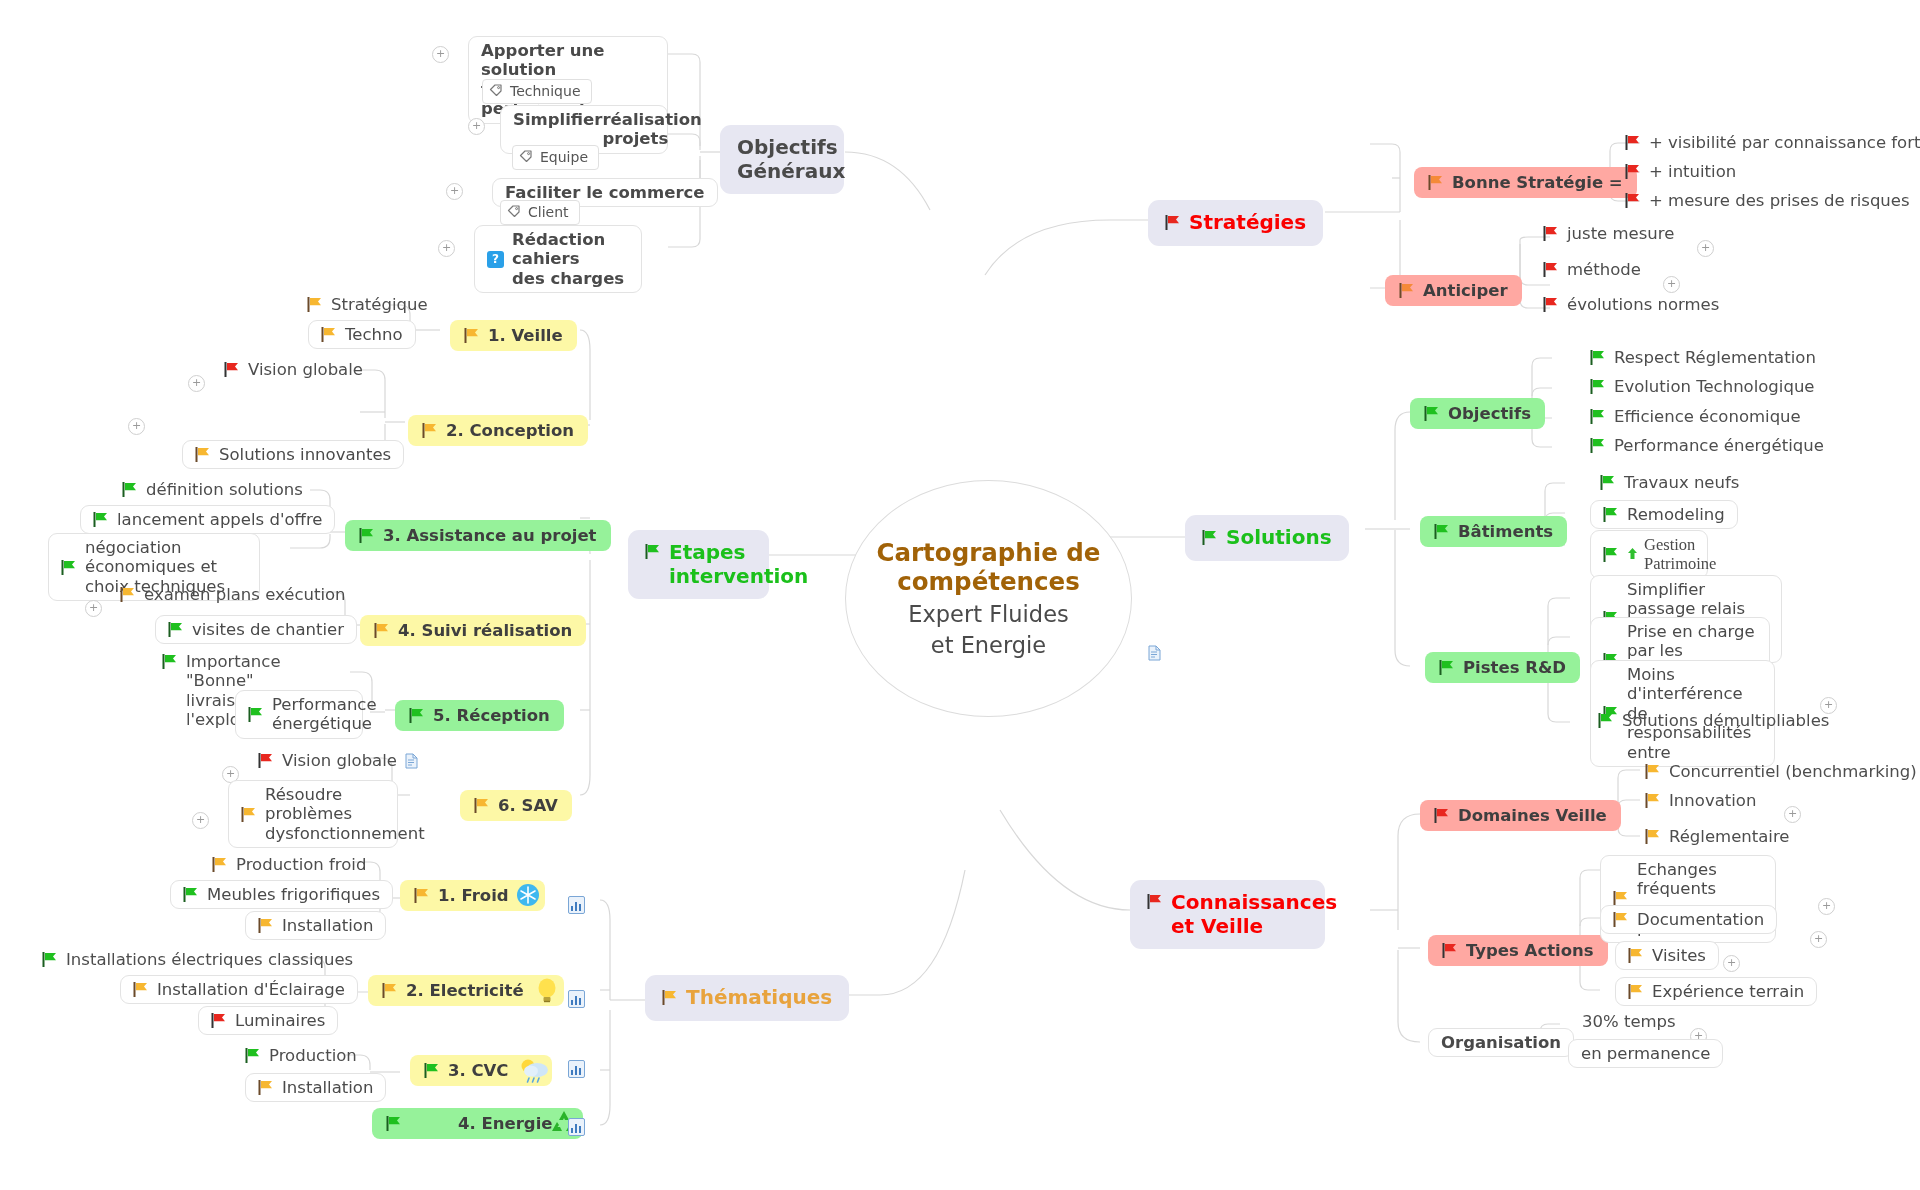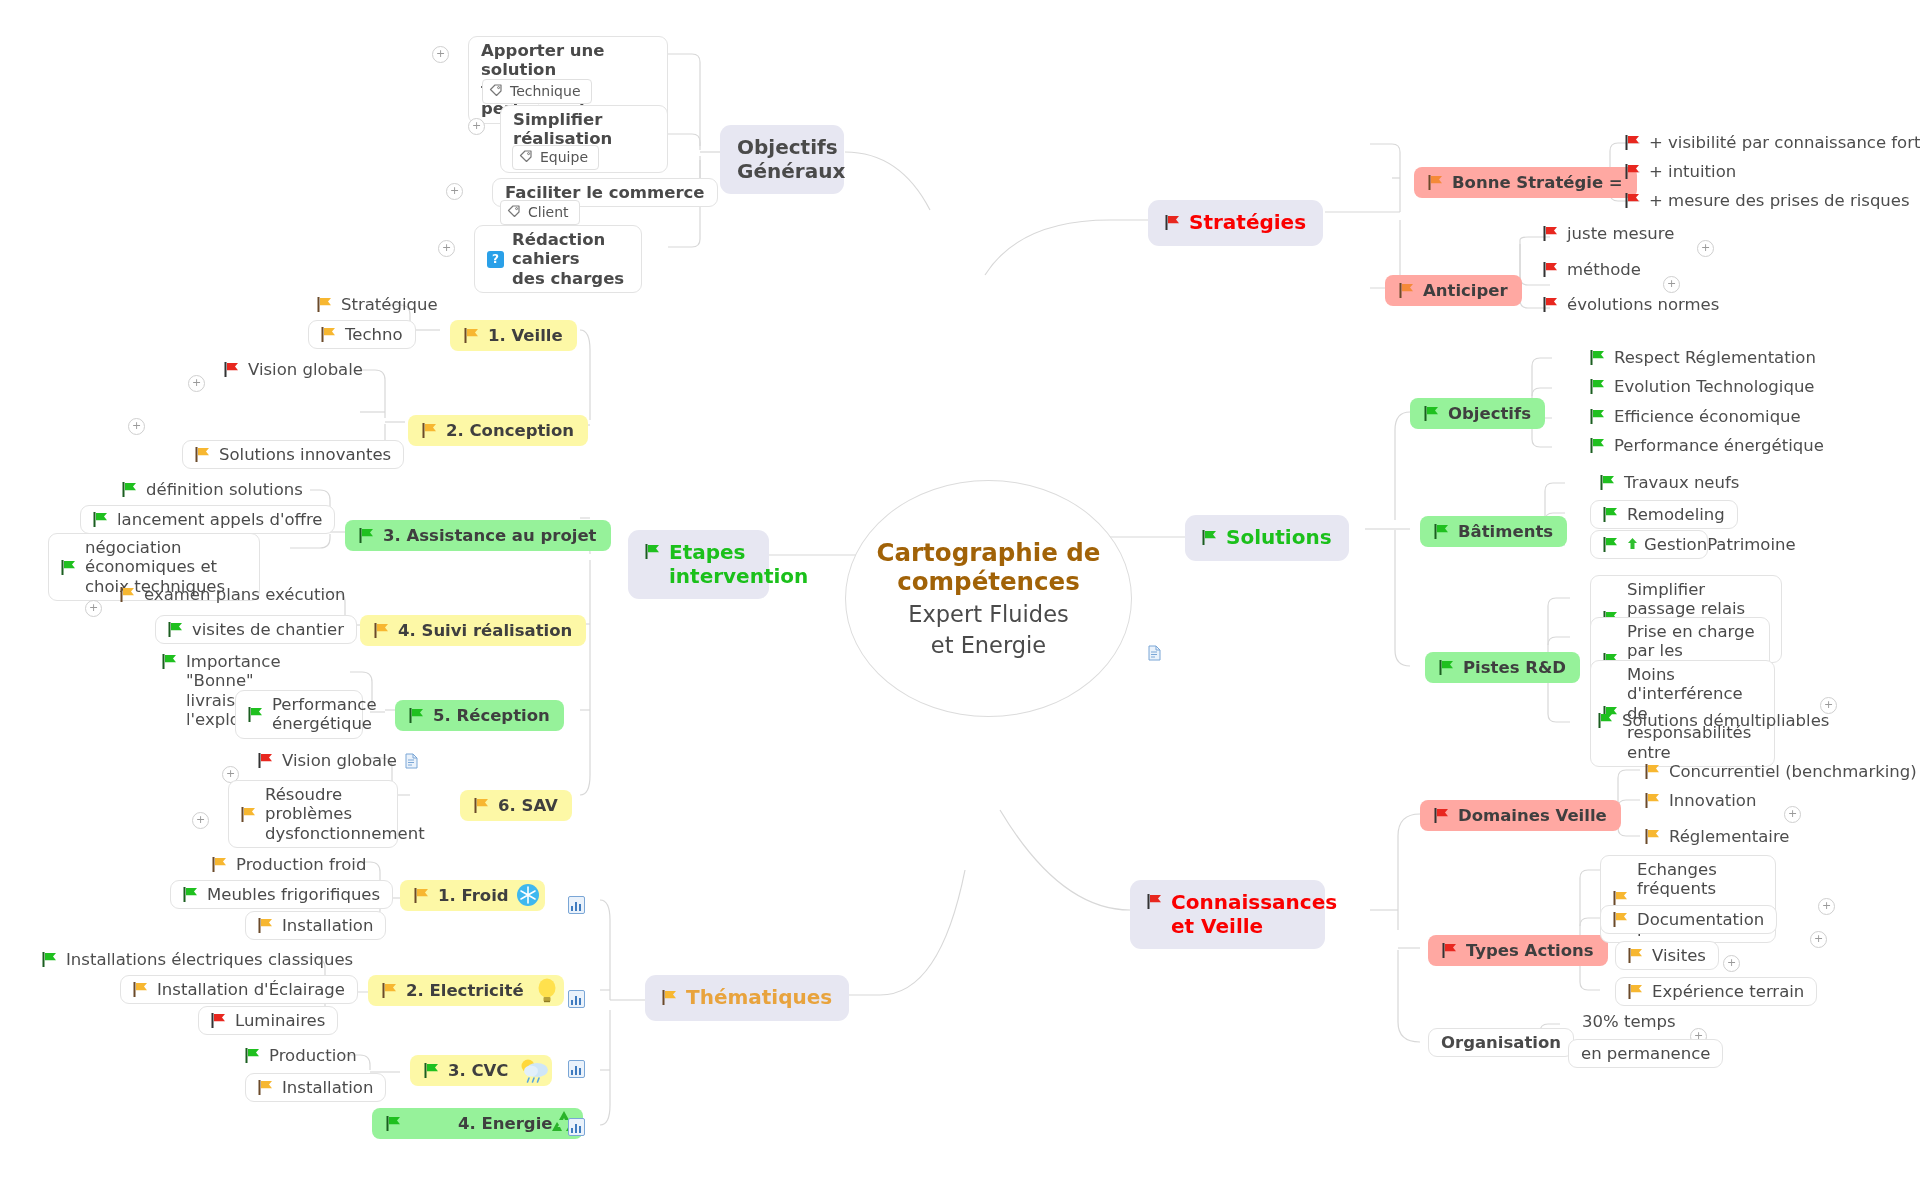--- a/index.html
+++ b/index.html
@@ -265,21 +265,21 @@
   <div class="node tag" style="left:482px;top:79px;">
     <span class="ico">
       <svg width="15" height="13" viewBox="0 0 15 13">
           <path d="M1.5 6.5 6 2h6v6l-4.5 4.5z" fill="none" stroke="#777" stroke-width="1.2" stroke-linejoin="round"></path>
           <circle cx="9.6" cy="4.6" r="1" fill="none" stroke="#777" stroke-width="1"></circle>
         </svg>
     </span>
     <span>Technique</span>
   </div>
 
-  <div class="node outline wrap" style="left:500px;top:105px;width:168px;font-weight:bold;flex-direction:column;align-items:flex-start;">
+  <div class="node outline wrap" style="left:500px;top:105px;width:168px;font-weight:bold;align-items:flex-start;">
     <span class="lbl">Simplifier</span>
     <span class="lbl">réalisation projets</span>
   </div>
   <div class="plus" style="left:468px;top:118px;">+</div>
   <div class="node tag" style="left:512px;top:145px;">
     <span class="ico">
       <svg width="15" height="13" viewBox="0 0 15 13">
           <path d="M1.5 6.5 6 2h6v6l-4.5 4.5z" fill="none" stroke="#777" stroke-width="1.2" stroke-linejoin="round"></path>
           <circle cx="9.6" cy="4.6" r="1" fill="none" stroke="#777" stroke-width="1"></circle>
         </svg>
@@ -484,21 +484,21 @@
       <svg width="17" height="15" viewBox="0 0 17 15">
           <rect x="0.5" y="0" width="2" height="15" fill="#1b5e20"></rect>
           <path d="M3 1 h11 l-3 3.6 3 3.6 H3z" fill="#1fc01f"></path>
         </svg>
     </span>
     <span class="ico">
       <svg width="11" height="13" viewBox="0 0 11 13">
           <path d="M5.5 1 L10 6 H7.5 V12 H3.5 V6 H1 Z" fill="#2fbf2f"></path>
         </svg>
     </span>
-    <span style="display:flex;flex-direction:row;">
+    <span style="display:flex;flex-direction:column;font-family:Liberation Serif, serif;">
       <span class="lbl">Gestion</span>
       <span class="lbl">Patrimoine</span>
     </span>
   </div>
 
   <div class="node pill pill-green" style="left:1425px;top:652px;">
     <span class="flag">
       <svg width="17" height="15" viewBox="0 0 17 15">
           <rect x="0.5" y="0" width="2" height="15" fill="#1b5e20"></rect>
           <path d="M3 1 h11 l-3 3.6 3 3.6 H3z" fill="#1fc01f"></path>
@@ -682,21 +682,21 @@
 
   <div class="node pill pill-yellow" style="left:450px;top:320px;">
     <span class="flag">
       <svg width="17" height="15" viewBox="0 0 17 15">
           <rect x="0.5" y="0" width="2" height="15" fill="#6b4a2a"></rect>
           <path d="M3 1 h11 l-3 3.6 3 3.6 H3z" fill="#f7b731"></path>
         </svg>
     </span>
     <span class="lbl">1. Veille</span>
   </div>
-  <div class="node plain" style="left:283px;top:295px;padding-left:34px;">
+  <div class="node plain" style="left:273px;top:295px;padding-left:34px;">
     <span class="flag">
       <svg width="17" height="15" viewBox="0 0 17 15">
           <rect x="0.5" y="0" width="2" height="15" fill="#6b4a2a"></rect>
           <path d="M3 1 h11 l-3 3.6 3 3.6 H3z" fill="#f7b731"></path>
         </svg>
     </span>
     <span class="lbl">Stratégique</span>
   </div>
   <div class="node outline" style="left:308px;top:320px;">
     <span class="flag">

